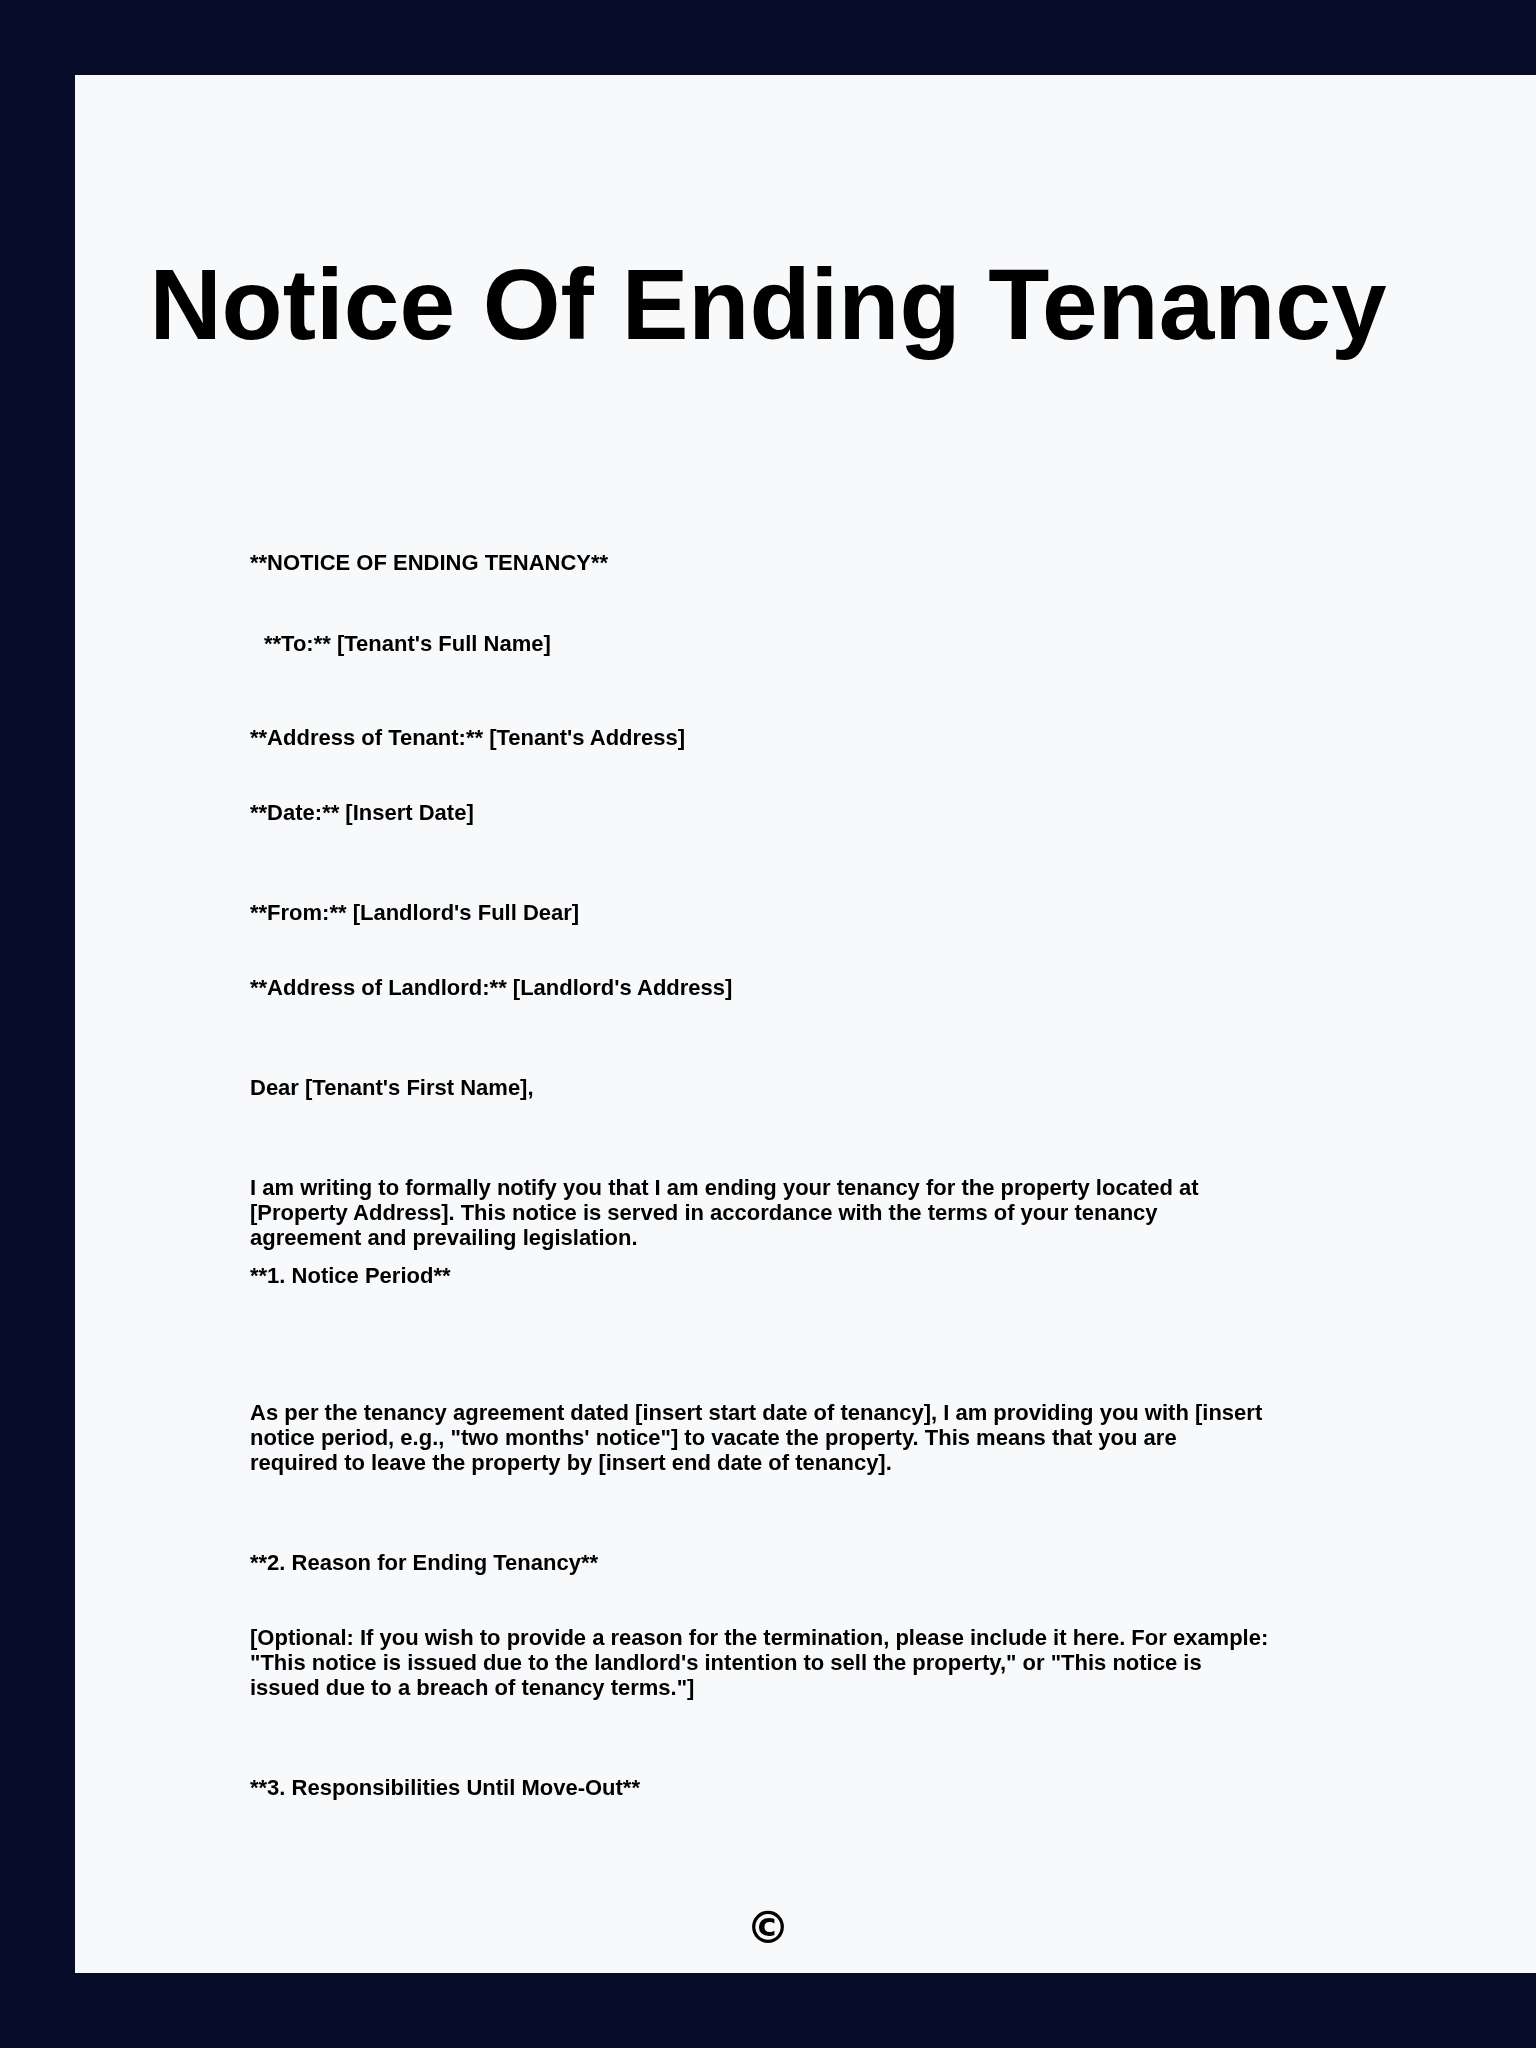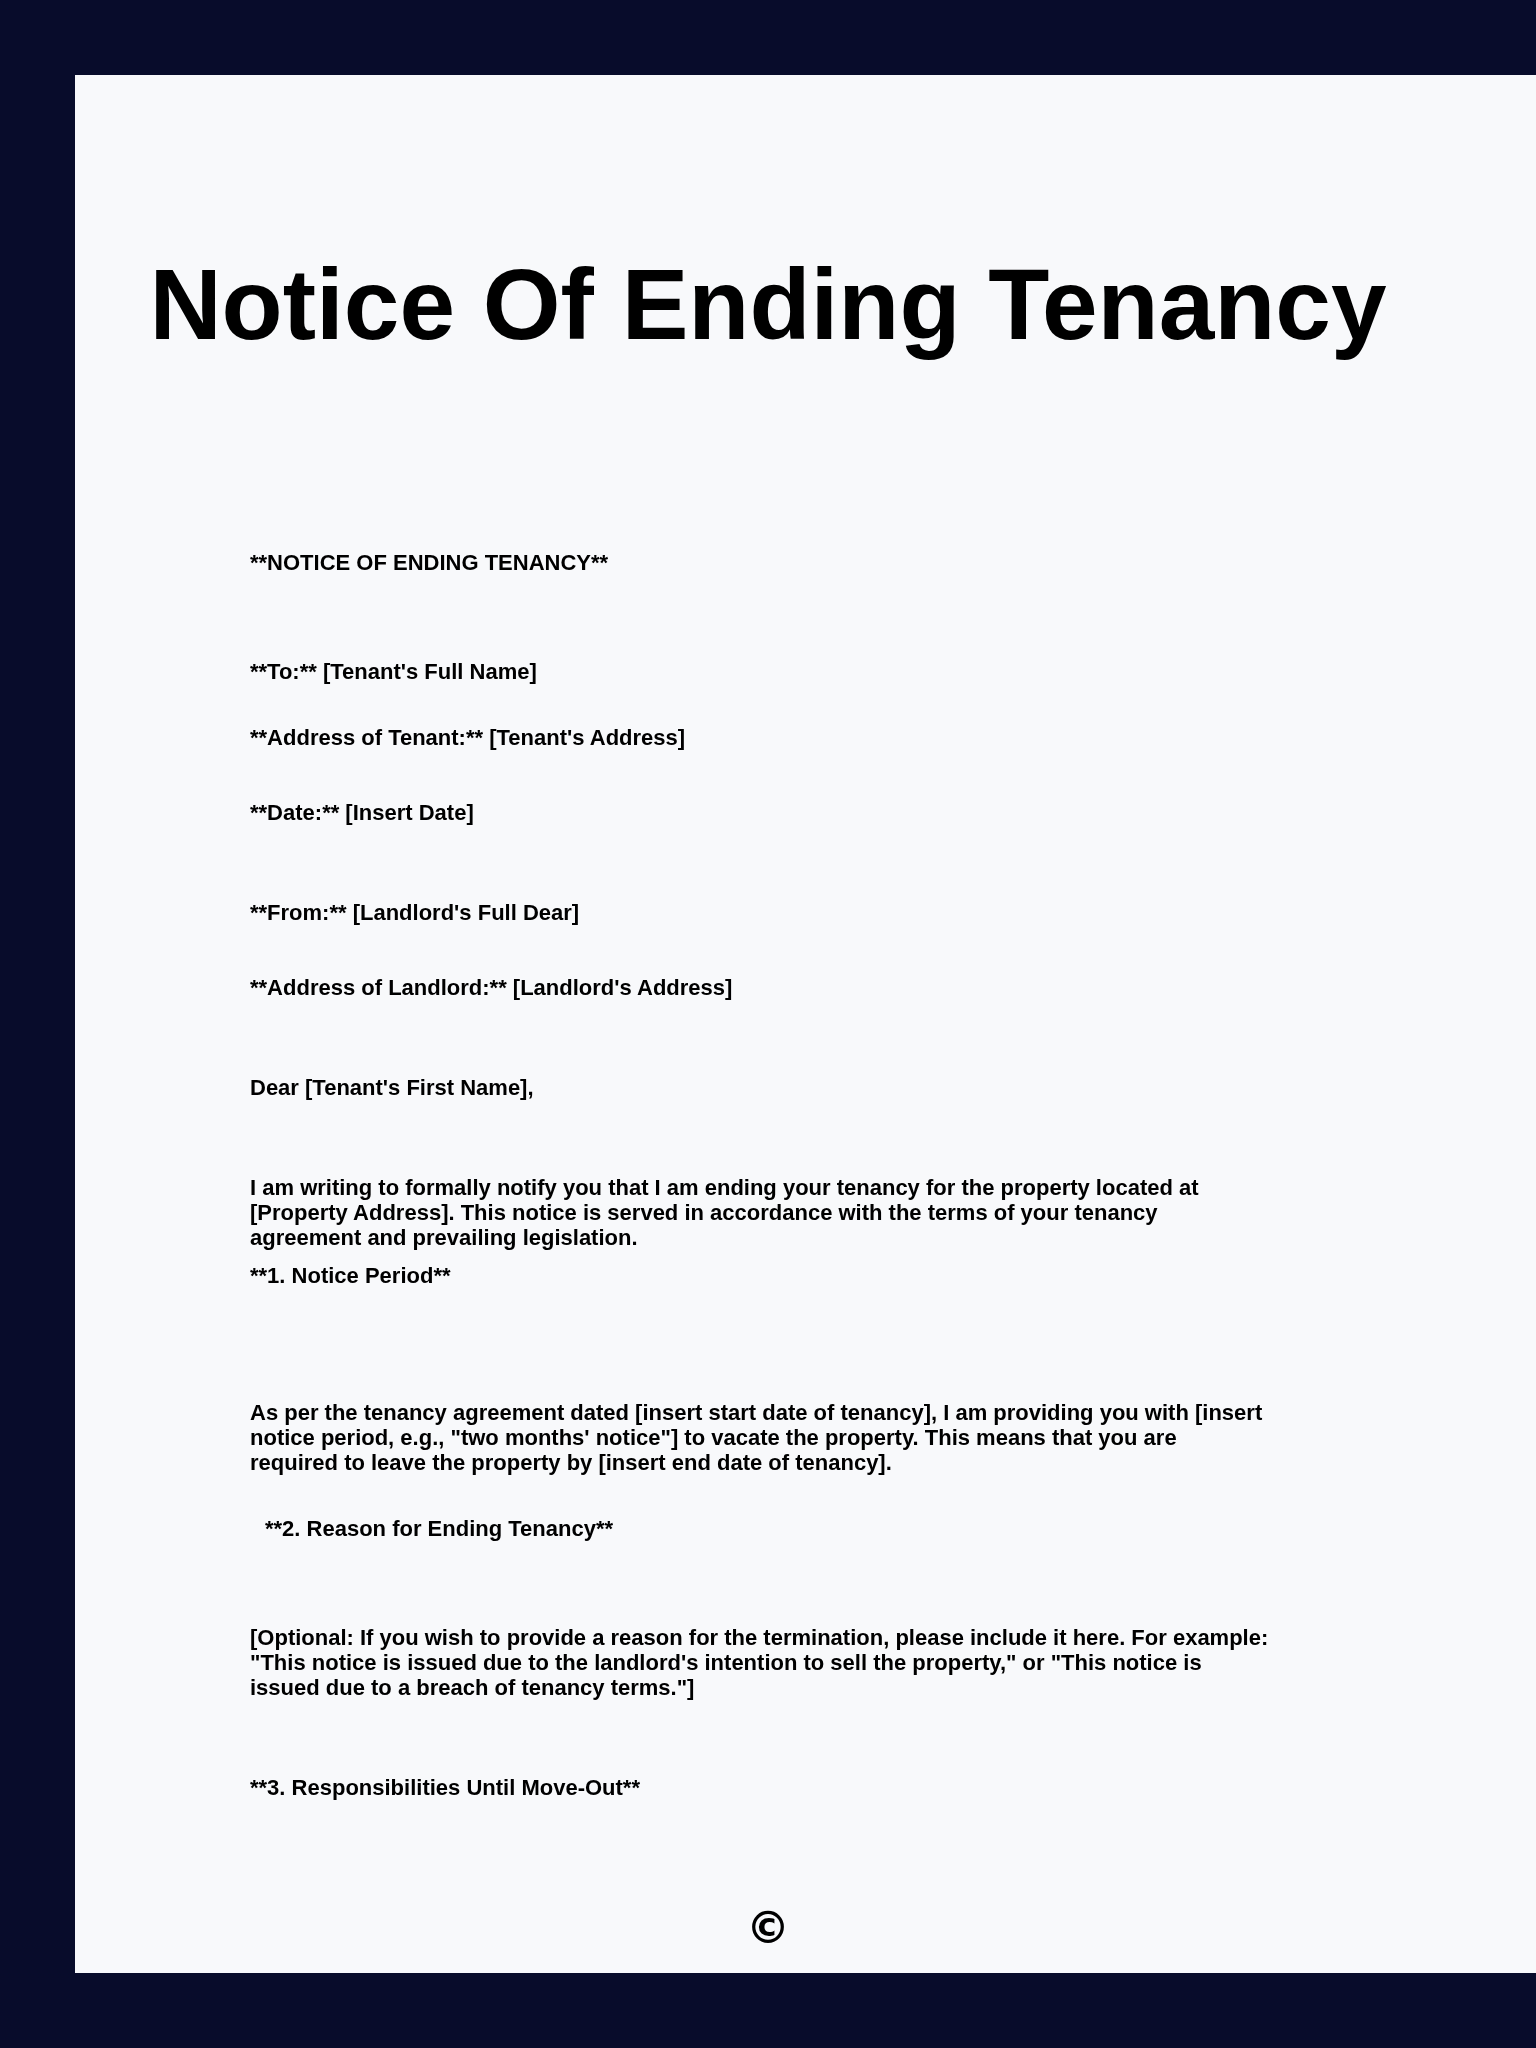--- a/index.html
+++ b/index.html
@@ -74,28 +74,28 @@
 
 <div class="page">
 
   <h1 class="title">
     <span>Notice Of Ending Tenancy</span>
   </h1>
 
   <div class="body">
 
     <p class="para" style="top:475px;">**NOTICE OF ENDING TENANCY**</p>
-    <p class="para" style="top:584px;">**To:** [Tenant's Full Name]</p>
+    <p class="para" style="top:556px;margin-left:14px;">**To:** [Tenant's Full Name]</p>
     <p class="para" style="top:650px;">**Address of Tenant:** [Tenant's Address]</p>
     <p class="para" style="top:725px;">**Date:** [Insert Date]</p>
     <p class="para" style="top:825px;">**From:** [Landlord's Full Dear]</p>
     <p class="para" style="top:900px;">**Address of Landlord:** [Landlord's Address]</p>
     <p class="para" style="top:1000px;">Dear [Tenant's First Name],</p>
     <p class="para" style="top:1100px;">I am writing to formally notify you that I am ending your tenancy for the property located at [Property Address]. This notice is served in accordance with the terms of your tenancy agreement and prevailing legislation.</p>
     <p class="para" style="top:1188px;">**1. Notice Period**</p>
     <p class="para" style="top:1325px;">As per the tenancy agreement dated [insert start date of tenancy], I am providing you with [insert notice period, e.g., "two months' notice"] to vacate the property. This means that you are required to leave the property by [insert end date of tenancy].</p>
-    <p class="para" style="top:1441px;margin-left:15px;">**2. Reason for Ending Tenancy**</p>
+    <p class="para" style="top:1475px;">**2. Reason for Ending Tenancy**</p>
     <p class="para" style="top:1550px;">[Optional: If you wish to provide a reason for the termination, please include it here. For example: "This notice is issued due to the landlord's intention to sell the property," or "This notice is issued due to a breach of tenancy terms."]</p>
     <p class="para" style="top:1700px;">**3. Responsibilities Until Move-Out**</p>
   </div>
 
   <div class="copyright">©</div>
 </div>
 
 </body></html>

